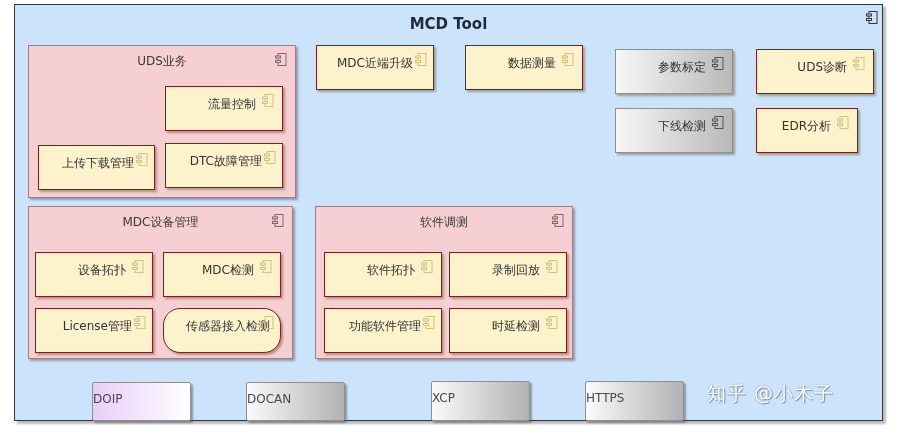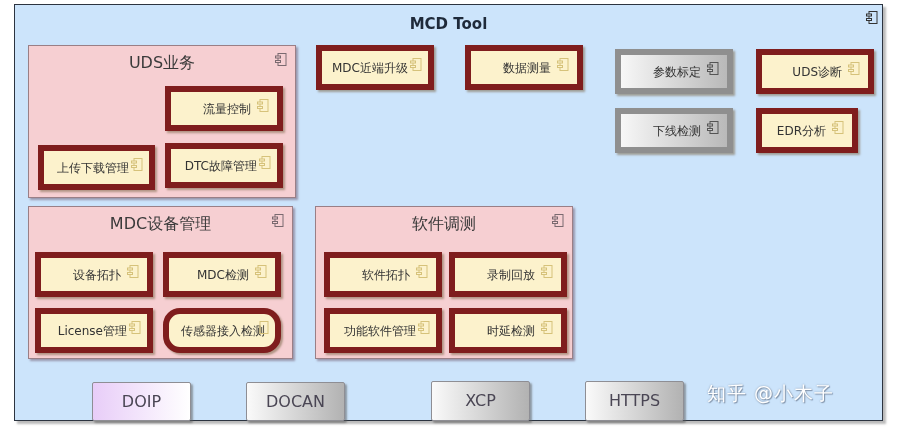--- a/index.html
+++ b/index.html
@@ -7,27 +7,27 @@
          font-family: "DejaVu Sans", "Liberation Sans", sans-serif; }
   .frame { position:absolute; left:14px; top:4px; width:869px; height:417px;
            background:#cce4fb; border:1px solid #2c3440; box-sizing:border-box;
            box-shadow: 3px 3px 2px rgba(120,120,120,0.5); }
   .frame-title { position:absolute; left:0; right:0; top:10px; text-align:center;
                  font-weight:bold; font-size:15px; color:#1f2a3a; }
   .comp-icon { position:absolute; width:12px; height:13px; }
   .comp-icon svg { display:block; }
   .pkg { position:absolute; background:#f6cfd2; border:1px solid #9a7f86; box-sizing:border-box;
          box-shadow: 2px 2px 2px rgba(110,90,110,0.55); }
-  .pkg-title { position:absolute; left:0; right:0; top:7px; text-align:center; font-size:16px; color:#3a3a3a; }
-  .comp { position:absolute; box-sizing:border-box; border:6px solid #7f1d1d;
+  .pkg-title { position:absolute; left:0; right:0; top:7px; text-align:center; font-size:12px; color:#3a3a3a; }
+  .comp { position:absolute; box-sizing:border-box; border:1px solid #7f1d1d;
           background:#fcf2cc; box-shadow: 2px 2px 2px rgba(120,100,70,0.55); }
   .comp-label { position:absolute; right:26px; top:9px; font-size:12px; color:#333; white-space:nowrap; }
   .comp.gray { background: linear-gradient(to right, #f7f7f7, #b9b9b9); border-color:#8f8f8f;font-family:Liberation Mono, monospace; }
   .proto { position:absolute; box-sizing:border-box; border:1px solid #8e8e94; border-radius:2px;
-           box-shadow: 2px 2px 2px rgba(90,90,90,0.55); text-align:center; font-size:16px; color:#4a4654; }
+           box-shadow: 2px 2px 2px rgba(90,90,90,0.55); text-align:left; font-size:12px; color:#4a4654; }
   .proto .lbl { position:absolute; left:0; right:0; top:9px; }
   .proto.doip { background: linear-gradient(to right, #e8cdf8, #ffffff); }
   .proto.gray { background: linear-gradient(to right, #fafafa, #b2b2b2); }
   .watermark { position:absolute; left:707px; top:381px; font-size:19px; color:#ffffff;
                text-shadow: 0 0 2px #8a9bb0, 1px 1px 1px #7d8fa6; letter-spacing:1px; white-space:nowrap; }
 </style>
 </head>
 <body>
 
 <div class="frame">

